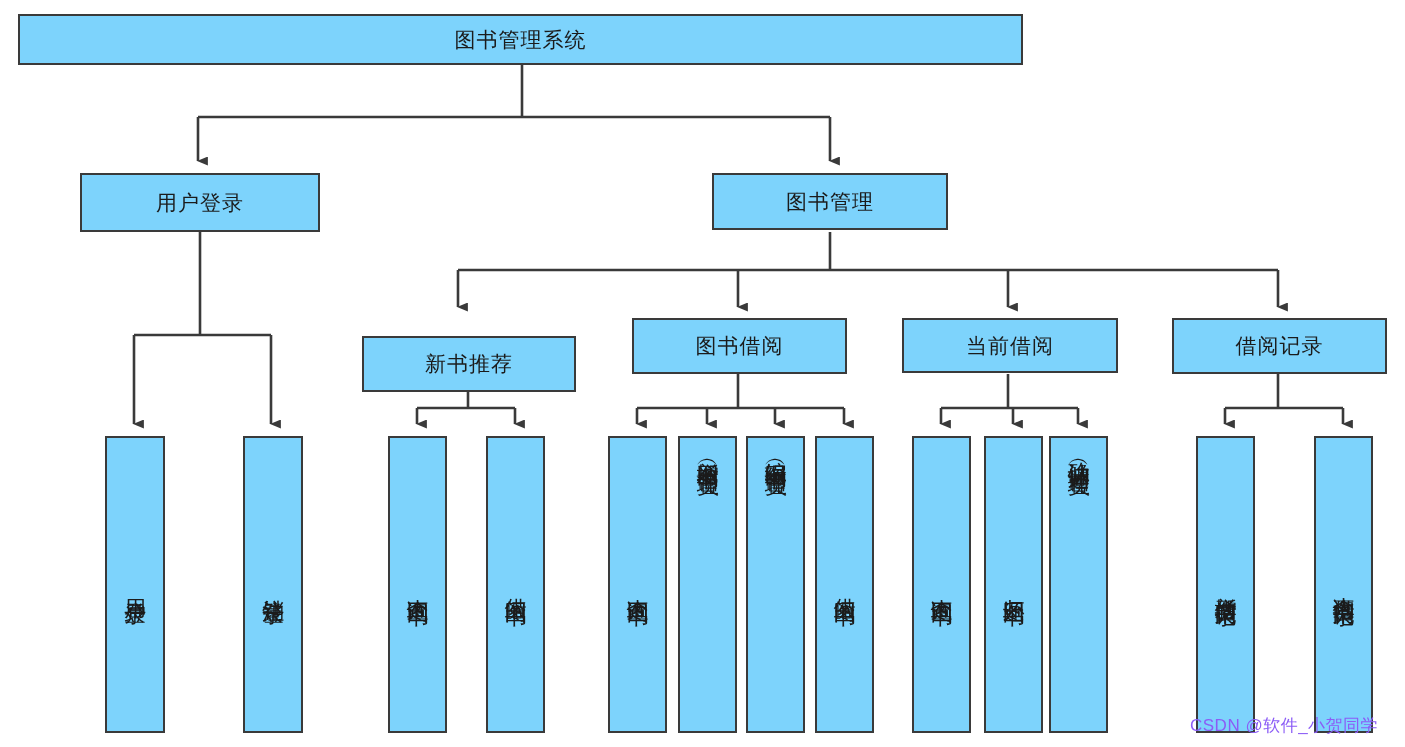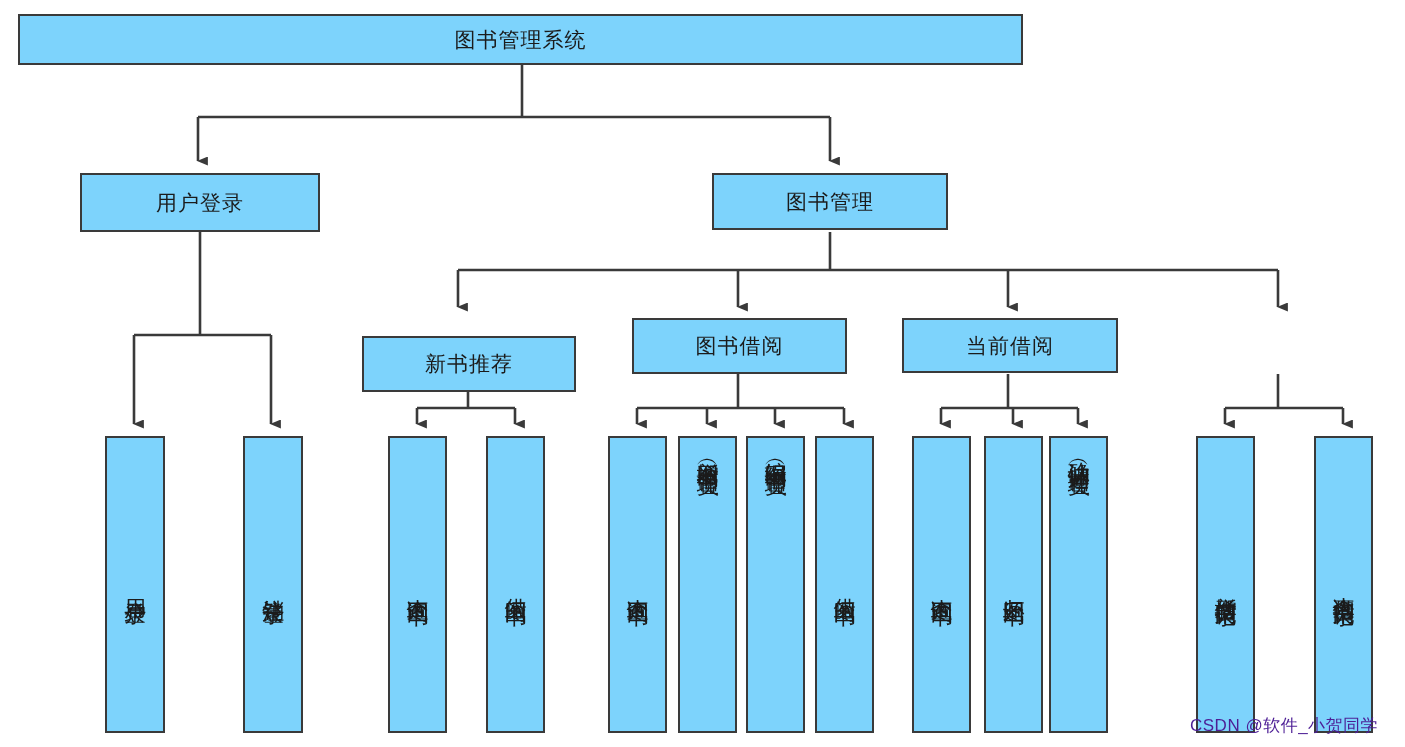--- a/index.html
+++ b/index.html
@@ -53,21 +53,21 @@
     position: absolute;
     left: 0;
     top: 0;
     width: 1405px;
     height: 747px;
     pointer-events: none;
   }
   .watermark {
     position: absolute;
     font-size: 17px;
-    color: #4c1d95;
+    color: #8b5cf6;
     letter-spacing: 0.5px;
     white-space: nowrap;
   }
 </style>
 </head>
 <body>
 
 <div id="canvas">
 
   <svg id="lines" viewBox="0 0 1405 747" width="1405" height="747" xmlns="http://www.w3.org/2000/svg">
@@ -133,20 +133,23 @@
 
   <div class="node h-node" style="left:362px; top:336px; width:214px; height:56px;">
     <span class="label">新书推荐</span>
   </div>
   <div class="node h-node" style="left:632px; top:318px; width:215px; height:56px;">
     <span class="label">图书借阅</span>
   </div>
   <div class="node h-node" style="left:902px; top:318px; width:216px; height:55px;">
     <span class="label">当前借阅</span>
   </div>
+  <div class="node h-node" style="left:1172px; top:318px; width:215px; height:56px;">
+    <span class="label">借阅记录</span>
+  </div>
 
   <div class="node v-node centered" style="left:105px; top:436px; width:60px; height:297px;">
     <span class="label">用户登录</span>
   </div>
   <div class="node v-node centered" style="left:243px; top:436px; width:60px; height:297px;">
     <span class="label">注销登录</span>
   </div>
 
   <div class="node v-node centered" style="left:388px; top:436px; width:59px; height:297px;">
     <span class="label">查询图书</span>

